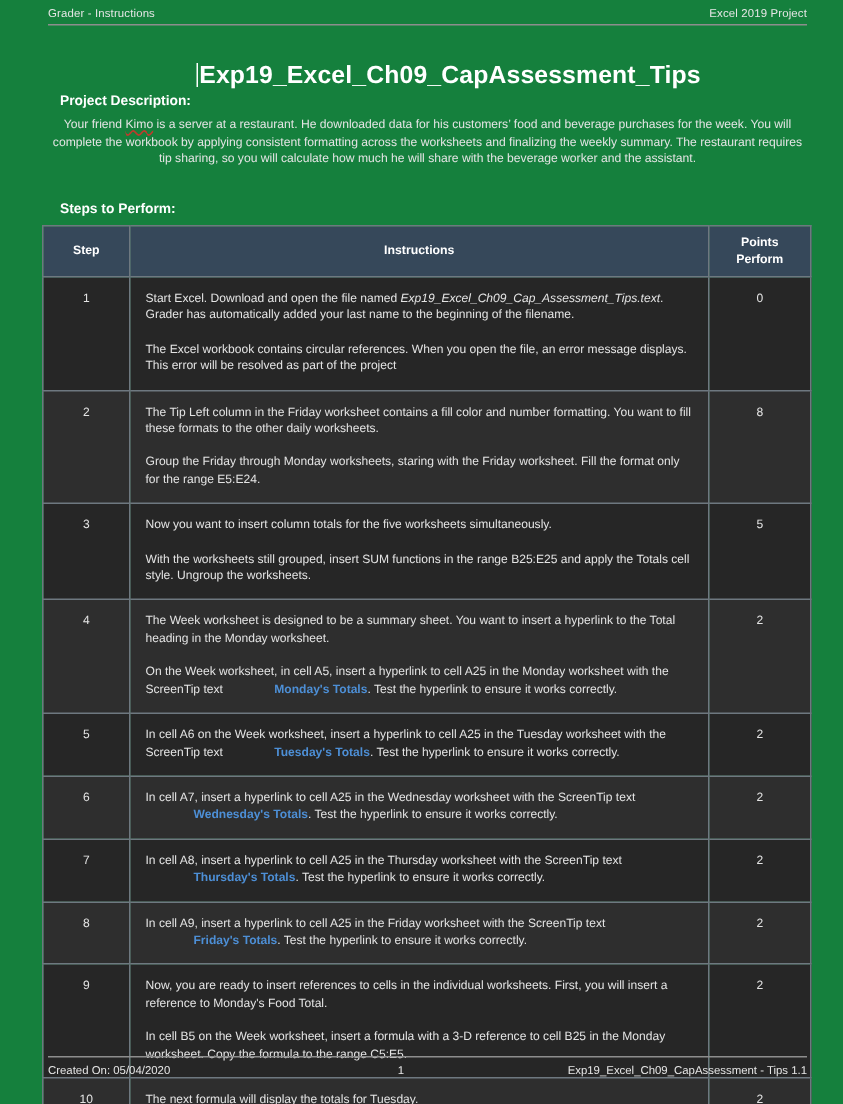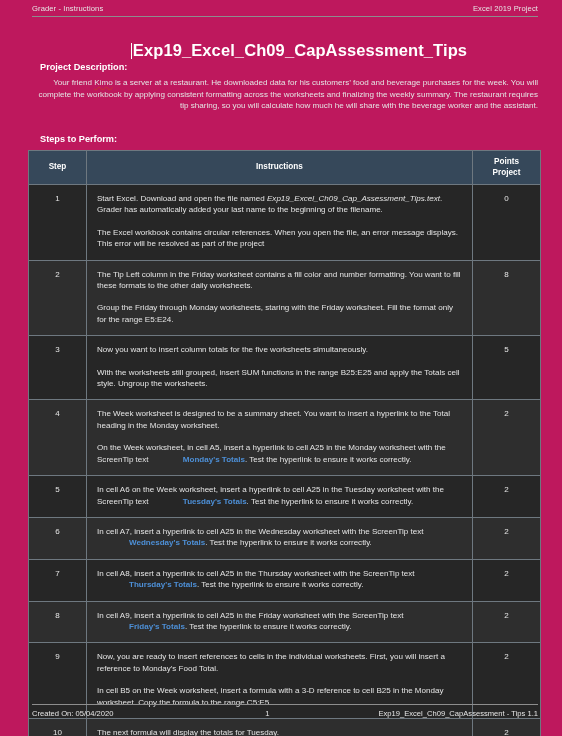--- a/index.html
+++ b/index.html
@@ -6,21 +6,21 @@
   html, body {
     margin: 0; padding: 0;
     width: 562px; height: 736px;
     background: #262626;
     font-family: "Liberation Sans", sans-serif;
     overflow: hidden;
   }
   .page {
     position: relative;
     width: 562px; height: 736px;
-    background: #be185d;
+    background: #15803d;
     color: #e8e8e8;
   }
 
   
   .doc-header {
     position: absolute;
     left: 32px; top: 4px; width: 506px;
     display: flex; justify-content: space-between; align-items: flex-start;
     font-size: 7.6px;
     color: #e6e6e6;
@@ -62,21 +62,21 @@
   }
   #desc-heading { top: 62px; }
   #steps-heading { top: 134px; }
 
   .desc-body {
     position: absolute;
     left: 32px; top: 77px; width: 506px;
     font-size: 8.1px;
     line-height: 11.6px;
     color: #e4e4e4;
-    text-align: right;
+    text-align: center;
   }
   .misspelled {
     text-decoration: underline wavy #c0392b;
     text-decoration-skip-ink: none;
   }
 
   
   .steps-table {
     position: absolute;
     left: 28px; top: 150px;
@@ -169,21 +169,21 @@
       <col class="c-step">
       <col class="c-instr">
       <col class="c-points">
     </colgroup>
     <thead>
       <tr>
         <th>Step</th>
         <th>Instructions</th>
         <th>
           <div>Points</div>
-          <div>Project</div>
+          <div>Perform</div>
         </th>
       </tr>
     </thead>
     <tbody id="steps-body">
         <tr>
           <td class="cell-step">1</td>
           <td class="cell-instr">
             <p><span>Start Excel. Download and open the file named </span><span class="ital">Exp19_Excel_Ch09_Cap_Assessment_Tips.text</span><span>. Grader has automatically added your last name to the beginning of the filename.</span></p>
             <p><span>The Excel workbook contains circular references. When you open the file, an error message displays. This error will be resolved as part of the project</span></p>
           </td>

